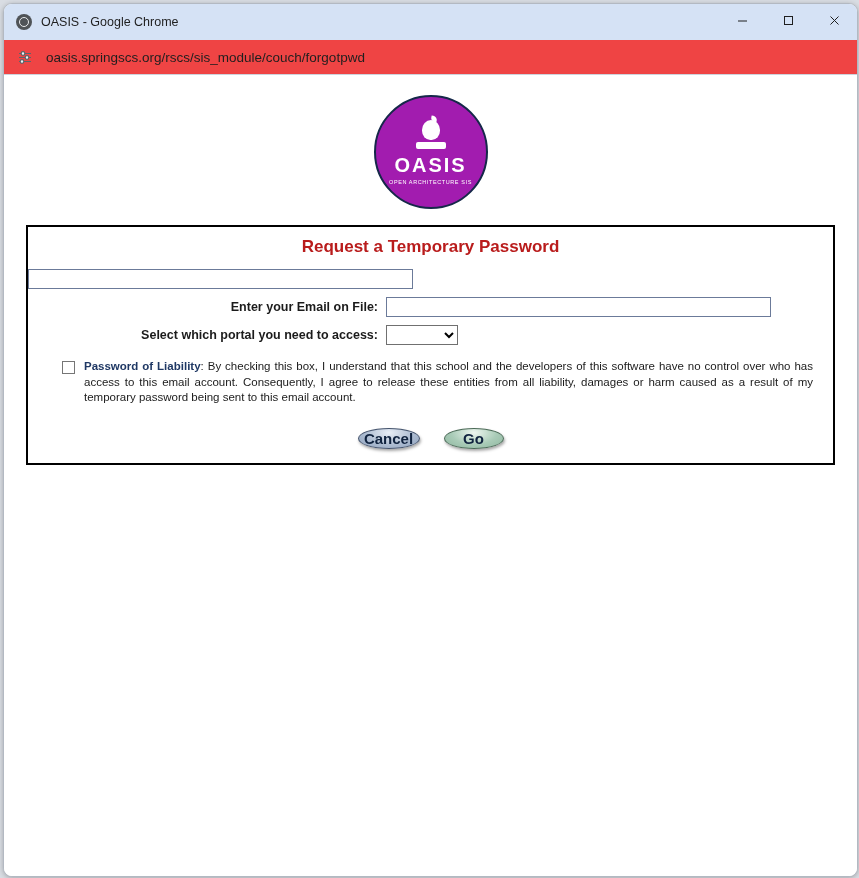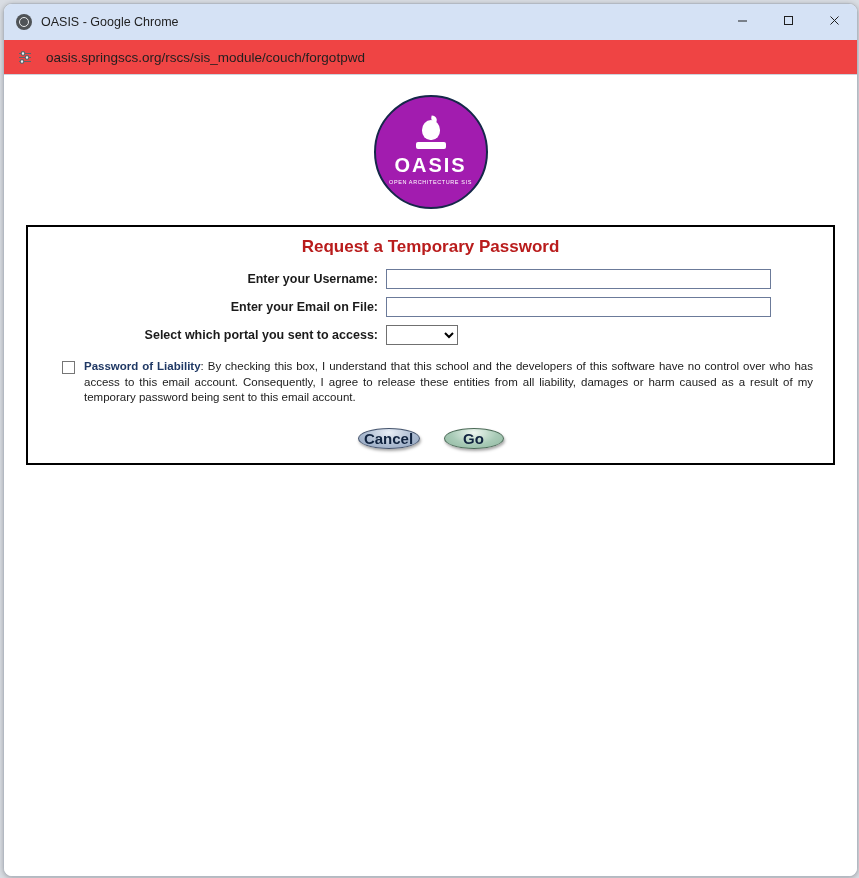--- a/index.html
+++ b/index.html
@@ -317,31 +317,30 @@
           <div class="logo-book"></div>
           <div class="logo-name">OASIS</div>
           <div class="logo-sub">OPEN ARCHITECTURE SIS</div>
         </div>
       </div>
 
       <div class="form-box">
         <div class="form-title">Request a Temporary Password</div>
 
         <div class="frow">
-          <div class="flabel">Enter your Username:</div>
           <input class="finput" type="text" value="" style="">
         </div>
 
         <div class="frow">
           <div class="flabel">Enter your Email on File:</div>
           <input class="finput" type="text" value="" style="">
         </div>
 
         <div class="frow">
-          <div class="flabel">Select which portal you sent to access:</div>
+          <div class="flabel">Select which portal you need to access:</div>
           <select class="fselect">
             <option></option>
           </select>
         </div>
 
         <div class="liability">
           <div class="lia-check"></div>
           <div class="lia-text">
             <span class="lia-strong">Password of Liability</span><span>: By checking this box, I understand that this school and the developers of this software have no control over who has access to this email account. Consequently, I agree to release these entities from all liability, damages or harm caused as a result of my temporary password being sent to this email account.</span>
           </div>

